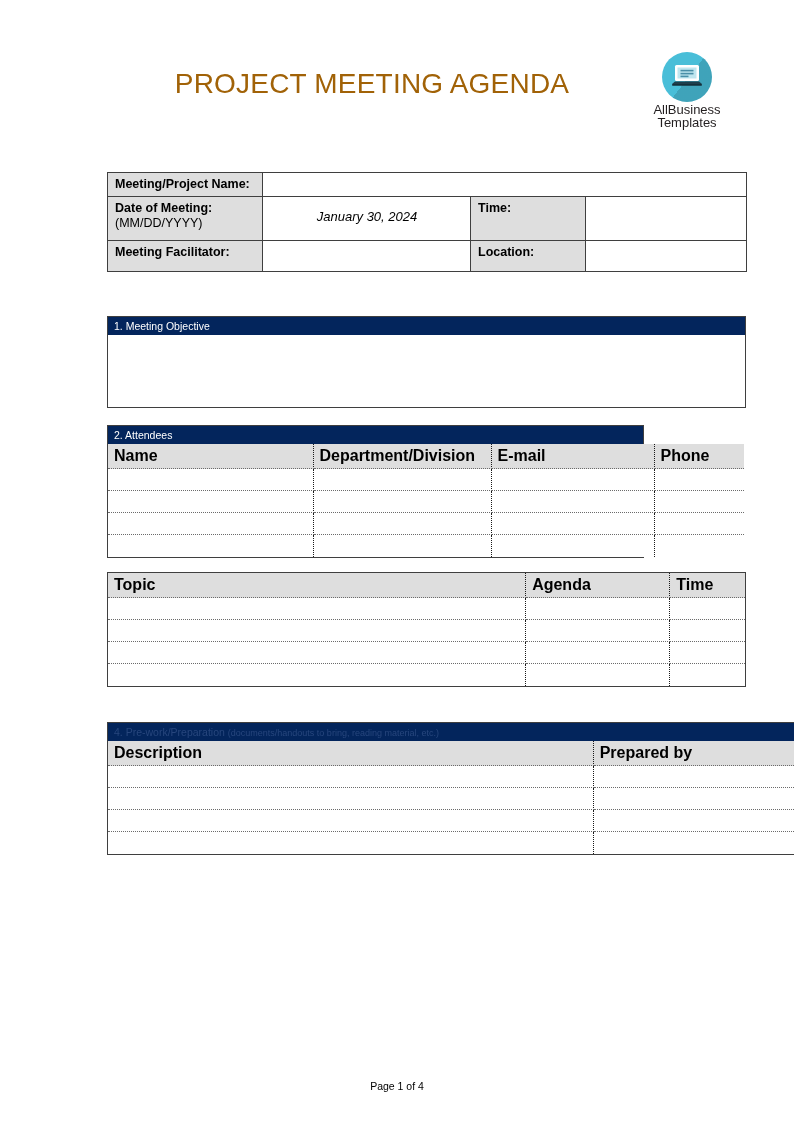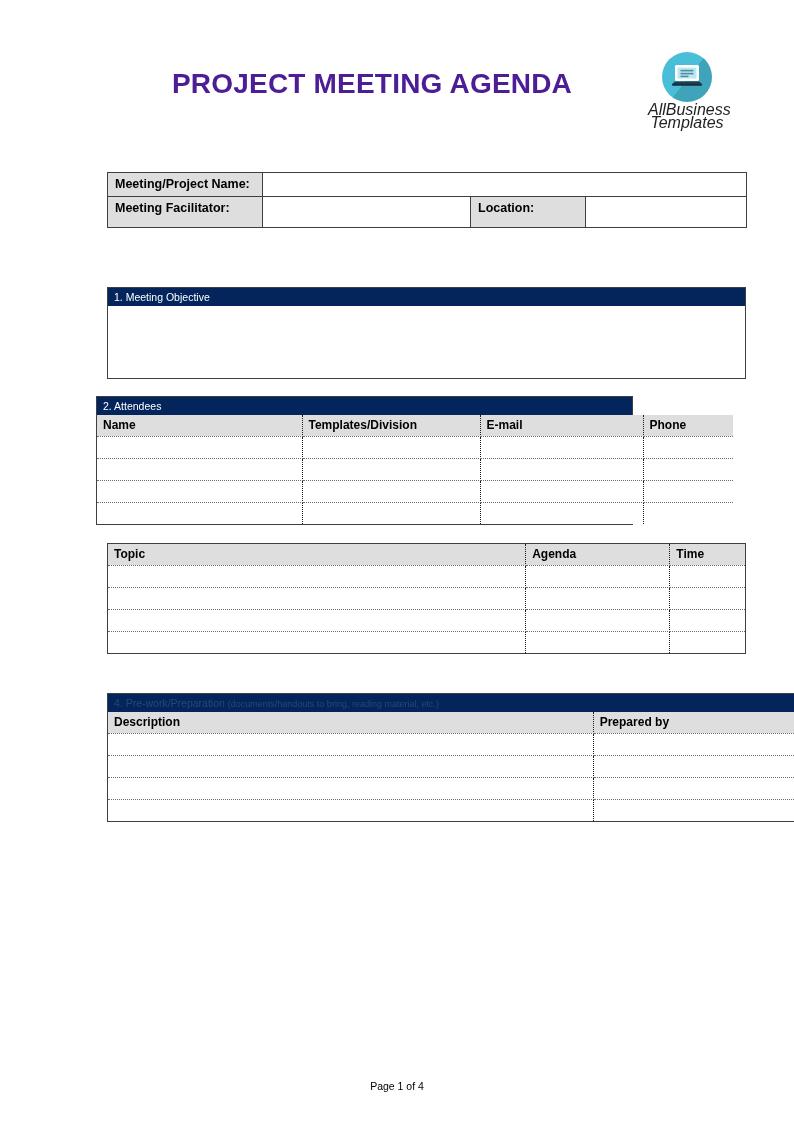--- a/index.html
+++ b/index.html
@@ -32,23 +32,23 @@
     width: 794px;
     height: 150px;
   }
   .doc-title {
     position: absolute;
     left: 107px;
     top: 68px;
     width: 530px;
     text-align: center;
     font-size: 28px;
-    font-weight: bold;
+    font-weight: normal;
     letter-spacing: 0.2px;
-    color: #4c1d95;
+    color: #a16207;
     white-space: nowrap;
   }
 
   .logo-block {
     position: absolute;
     left: 648px;
     top: 52px;
     width: 78px;
     text-align: center;
   }
@@ -67,25 +67,24 @@
     width: 100%; height: 100%;
     background: linear-gradient(128deg, rgba(0,0,0,0) 52%, rgba(0,0,0,0.14) 52%);
   }
   .logo-circle svg {
     position: absolute;
     left: 9px;
     top: 11px;
   }
   .logo-text {
     margin-top: 2px;
-    font-size: 16px;
+    font-size: 13px;
     line-height: 12.5px;
     color: #231f20;
     font-family: "Liberation Sans", sans-serif;
-    font-style: italic;
   }
 
   
   .tbl {
     position: absolute;
     border-collapse: collapse;
     table-layout: fixed;
     background: #ffffff;
     padding-left: 9px;
   }
@@ -127,20 +126,21 @@
   .mmdd {
     font-weight: normal;
     display: block;
   }
 
   
   .section {
     position: absolute;
     border: 1.4px solid #3f3f3f;
     background: #0f172a;
+    margin-top: 29px;
   }
   .sec-head {
     background: #03255c;
     height: 18px;
     line-height: 18px;
     padding-left: 6px;
     font-size: 10.5px;
     color: #ffffff;
     white-space: nowrap;
     overflow: hidden;
@@ -152,21 +152,21 @@
     font-size: 9px;
   }
 
   .grid {
     width: 100%;
     border-collapse: collapse;
     table-layout: fixed;
   }
   .grid th {
     background: #dedede;
-    font-size: 12px;
+    font-size: 16px;
     font-weight: bold;
     text-align: left;
     padding: 3px 0 3px 6px;
     height: 21px;
     border-bottom: 1.3px dotted #6b6b6b;
     border-right: 1.3px dotted #1a1a1a;
   }
   .grid th:last-child { border-right: none; }
   .grid td {
     height: 22px;
@@ -175,21 +175,21 @@
     background: #ffffff;
   }
   .grid td:last-child { border-right: none; }
   .grid tr:last-child td { border-bottom: none; }
 
   
   #sec-objective { left: 107px; top: 287px; width: 639px; height: 92px; }
   #objective-body { height: 72px; background: #ffffff; }
 
   
-  #sec-attendees { left: 96px; top: 396px; width: 537px; }
+  #sec-attendees { left: 107px; top: 396px; width: 537px; }
 
   
   #sec-agenda { left: 107px; top: 543px; width: 639px; }
 
   
   #sec-prework { left: 107px; top: 693px; width: 742px; }
 
   
   .footer {
     position: absolute;
@@ -236,20 +236,29 @@
       <col style="width:208px">
       <col style="width:115px">
       <col style="width:161px">
     </colgroup>
     <tbody>
       <tr>
         <td class="lbl">Meeting/Project Name:</td>
         <td class="val" colspan="3"></td>
       </tr>
       <tr>
+        <td class="lbl" style="height:44px">
+          <span>Date of Meeting:</span>
+          <span class="mmdd">(MM/DD/YYYY)</span>
+        </td>
+        <td class="val date-val">January 30, 2024</td>
+        <td class="lbl">Time:</td>
+        <td class="val"></td>
+      </tr>
+      <tr>
         <td class="lbl" style="height:31px">Meeting Facilitator:</td>
         <td class="val"></td>
         <td class="lbl">Location:</td>
         <td class="val"></td>
       </tr>
     </tbody>
   </table>
 
   <div class="section" id="sec-objective">
     <div class="sec-head">1. Meeting Objective</div>
@@ -261,21 +270,21 @@
     <table class="grid">
       <colgroup>
         <col style="width:205px">
         <col style="width:178px">
         <col style="width:163px">
         <col style="width:90px">
       </colgroup>
       <thead>
         <tr>
           <th>Name</th>
-          <th>Templates/Division</th>
+          <th>Department/Division</th>
           <th>E-mail</th>
           <th>Phone</th>
         </tr>
       </thead>
       <tbody>
         <tr>
           <td></td>
           <td></td>
           <td></td>
           <td></td>

